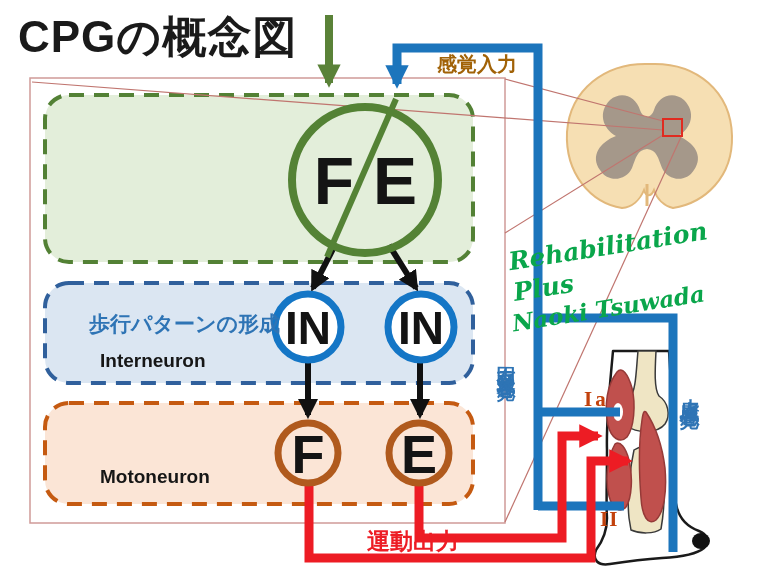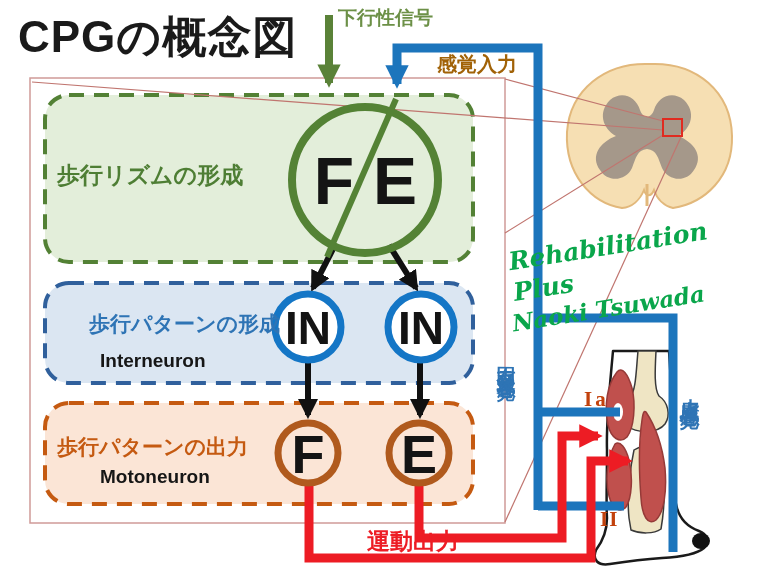--- a/index.html
+++ b/index.html
@@ -124,28 +124,25 @@
     <circle cx="365" cy="180" r="73" fill="none" stroke="#548235" stroke-width="8"></circle>
     <line x1="327" y1="257" x2="396" y2="99" stroke="#548235" stroke-width="6"></line>
     <circle cx="308" cy="327" r="33" fill="#ffffff" stroke="#1476c6" stroke-width="7"></circle>
     <circle cx="421" cy="327" r="33" fill="#ffffff" stroke="#1476c6" stroke-width="7"></circle>
     <circle cx="308" cy="453" r="30" fill="#fbe5d6" stroke="#b05a1d" stroke-width="7"></circle>
     <circle cx="419" cy="453" r="30" fill="#fbe5d6" stroke="#b05a1d" stroke-width="7"></circle>
   </svg>
 
   <div class="abs lbl" id="title">CPGの概念図</div>
 
-  <div class="abs lbl desc-lbl">下行性信号</div>
   <div class="abs lbl sens-lbl">感覚入力</div>
   <div class="abs lbl motor-lbl">運動出力</div>
 
-  <div class="abs lbl layer1-lbl">歩行リズムの形成</div>
   <div class="abs lbl layer2-lbl">歩行パターンの形成</div>
   <div class="abs lbl layer2-sub">Interneuron</div>
-  <div class="abs lbl layer3-lbl">歩行パターンの出力</div>
   <div class="abs lbl layer3-sub">Motoneuron</div>
 
   <div class="abs lbl node node-big" style="left:334px;top:181px;">F</div>
   <div class="abs lbl node node-big" style="left:395px;top:181px;">E</div>
   <div class="abs lbl node node-in" style="left:308px;top:328px;">IN</div>
   <div class="abs lbl node node-in" style="left:421px;top:328px;">IN</div>
   <div class="abs lbl node node-mn" style="left:308px;top:454px;">F</div>
   <div class="abs lbl node node-mn" style="left:419px;top:454px;">E</div>
 
   <div class="abs vtext prop-lbl">固有受容感覚</div>

